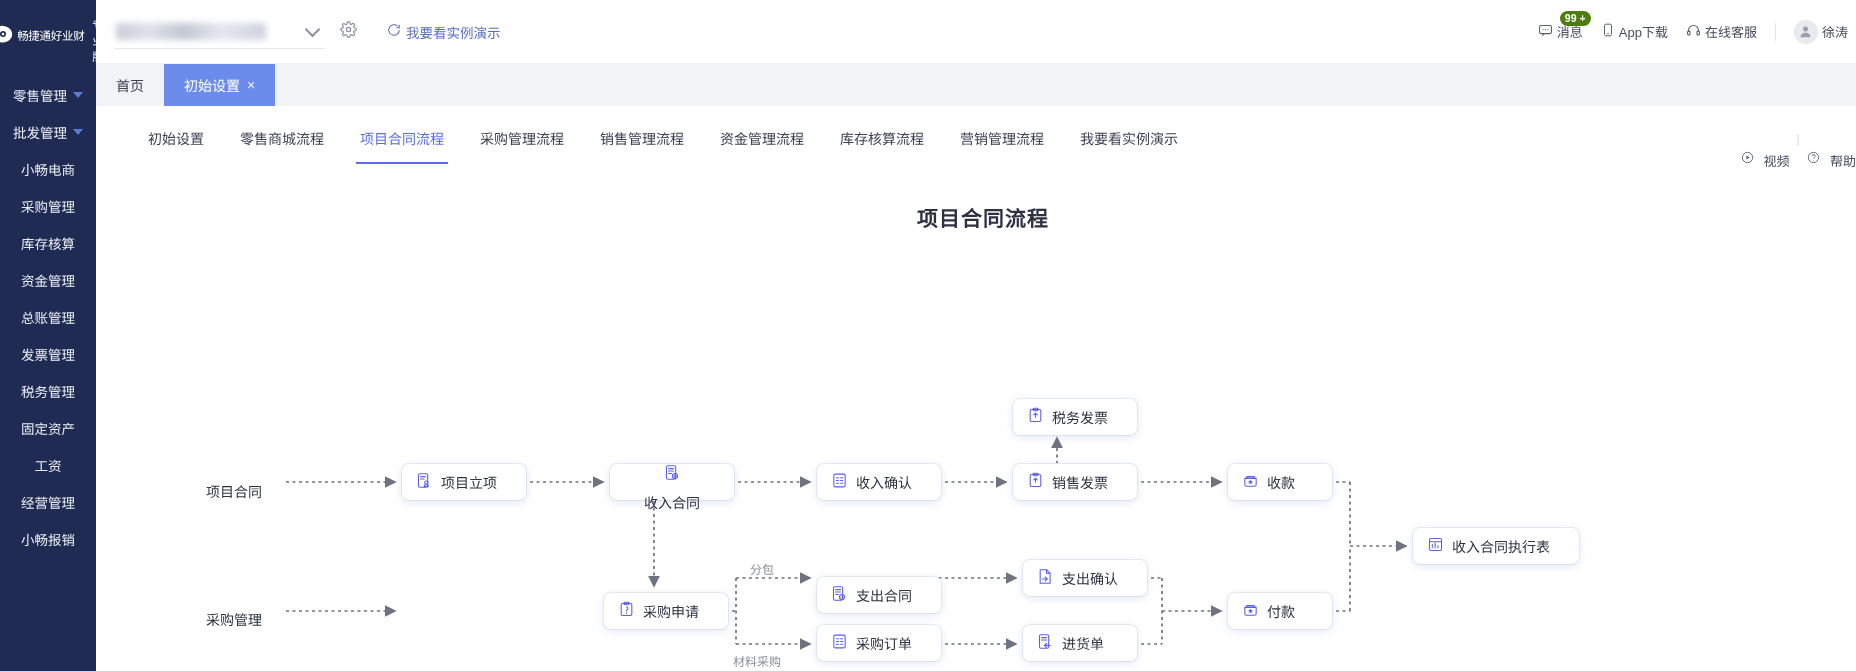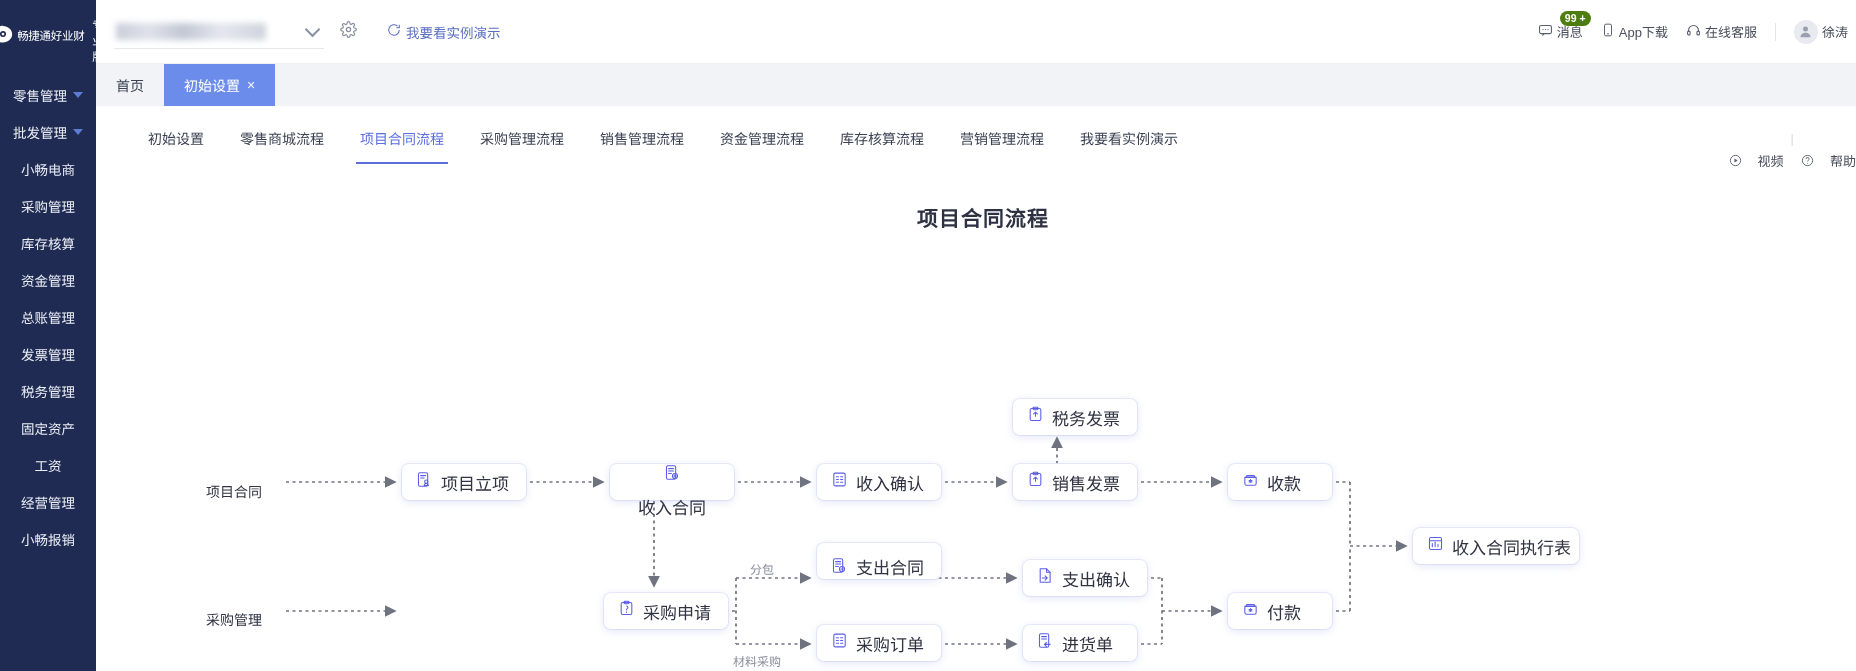--- a/index.html
+++ b/index.html
@@ -110,36 +110,36 @@
   }
   .stab.active { color: #5b6ee0; }
   .stab.active::after {
     content: ""; position: absolute; left: 14px; right: 14px; bottom: 0;
     height: 2px; background: #5b6ee0;
   }
   .subtabs-right {
     margin-left: auto; display: flex; align-items: center; gap: 7px;
     font-size: 13px; color: #4a4f5e; padding-right: 0px;
   }
-  .sr-item { display: flex; align-items: flex-end; gap: 16px; cursor: pointer; margin-top: 45px; }
+  .sr-item { display: flex; align-items: flex-start; gap: 10px; cursor: pointer; margin-top: 45px; }
   .sr-div { color: #d9dce3; }
 
   .flow-title {
     text-align: center; font-size: 21px; color: #2d3142; font-weight: bold;
     margin-top: 38px; letter-spacing: 1px;
   }
 
   
   .canvas { position: relative; width: 1746px; height: 430px; margin-top: 6px; }
   .svg-layer { position: absolute; left: 0; top: 0; width: 1746px; height: 430px; }
 
   .node {
     position: absolute; height: 36px; background: #ffffff;
     border-radius: 7px; display: flex; align-items: center; gap: 8px;
-    padding: 0 14px; font-size: 17px; color: #2f3342; white-space: nowrap;
+    padding: 0 14px; font-size: 14px; color: #2f3342; white-space: nowrap;
     box-shadow: 0 2px 9px rgba(92,110,224,0.18), 0 0 0 1px rgba(234,236,247,0.9);
     cursor: pointer;
   }
   .node svg { flex: none; }
   .row-label {
     position: absolute; font-size: 14px; color: #2f3342; white-space: nowrap;
   }
   .edge-label {
     position: absolute; font-size: 12px; color: #8b8f9c; white-space: nowrap;
   }
@@ -434,21 +434,21 @@
           </div>
           <div class="node" style="left: 494px; top: 355px; width: 124px;">
             <span><svg width="17" height="17" viewBox="0 0 24 24" fill="none" stroke="#5b5ee8" stroke-width="1.5" stroke-linecap="round" stroke-linejoin="round">
                 <rect x="4.5" y="3.5" width="15" height="17" rx="2"></rect>
                 <rect x="8.5" y="1.8" width="7" height="3.4" rx="1.3"></rect>
                 <path d="M12 8.5a2 2 0 012 2c0 1.6-2 2-2 3.4"></path>
                 <circle cx="12" cy="17" r="0.9" fill="currentColor" stroke="none"></circle>
               </svg></span>
             <span>采购申请</span>
           </div>
-          <div class="node" style="left: 707px; top: 305px; width: 124px; align-items: flex-end;">
+          <div class="node" style="left: 707px; top: 339px; width: 124px;">
             <span><svg width="17" height="17" viewBox="0 0 24 24" fill="none" stroke="#5b5ee8" stroke-width="1.5" stroke-linecap="round" stroke-linejoin="round">
                 <rect x="3.5" y="2.5" width="13" height="19" rx="2"></rect>
                 <path d="M6.5 6.5h7M6.5 10h7M6.5 13.5h4"></path>
                 <circle cx="15.5" cy="17" r="3.6"></circle>
                 <path d="M13.9 17h3.2"></path>
               </svg></span>
             <span>支出合同</span>
           </div>
           <div class="node" style="left: 913px; top: 322px; width: 124px;">
             <span><svg width="17" height="17" viewBox="0 0 24 24" fill="none" stroke="#5b5ee8" stroke-width="1.5" stroke-linecap="round" stroke-linejoin="round">

